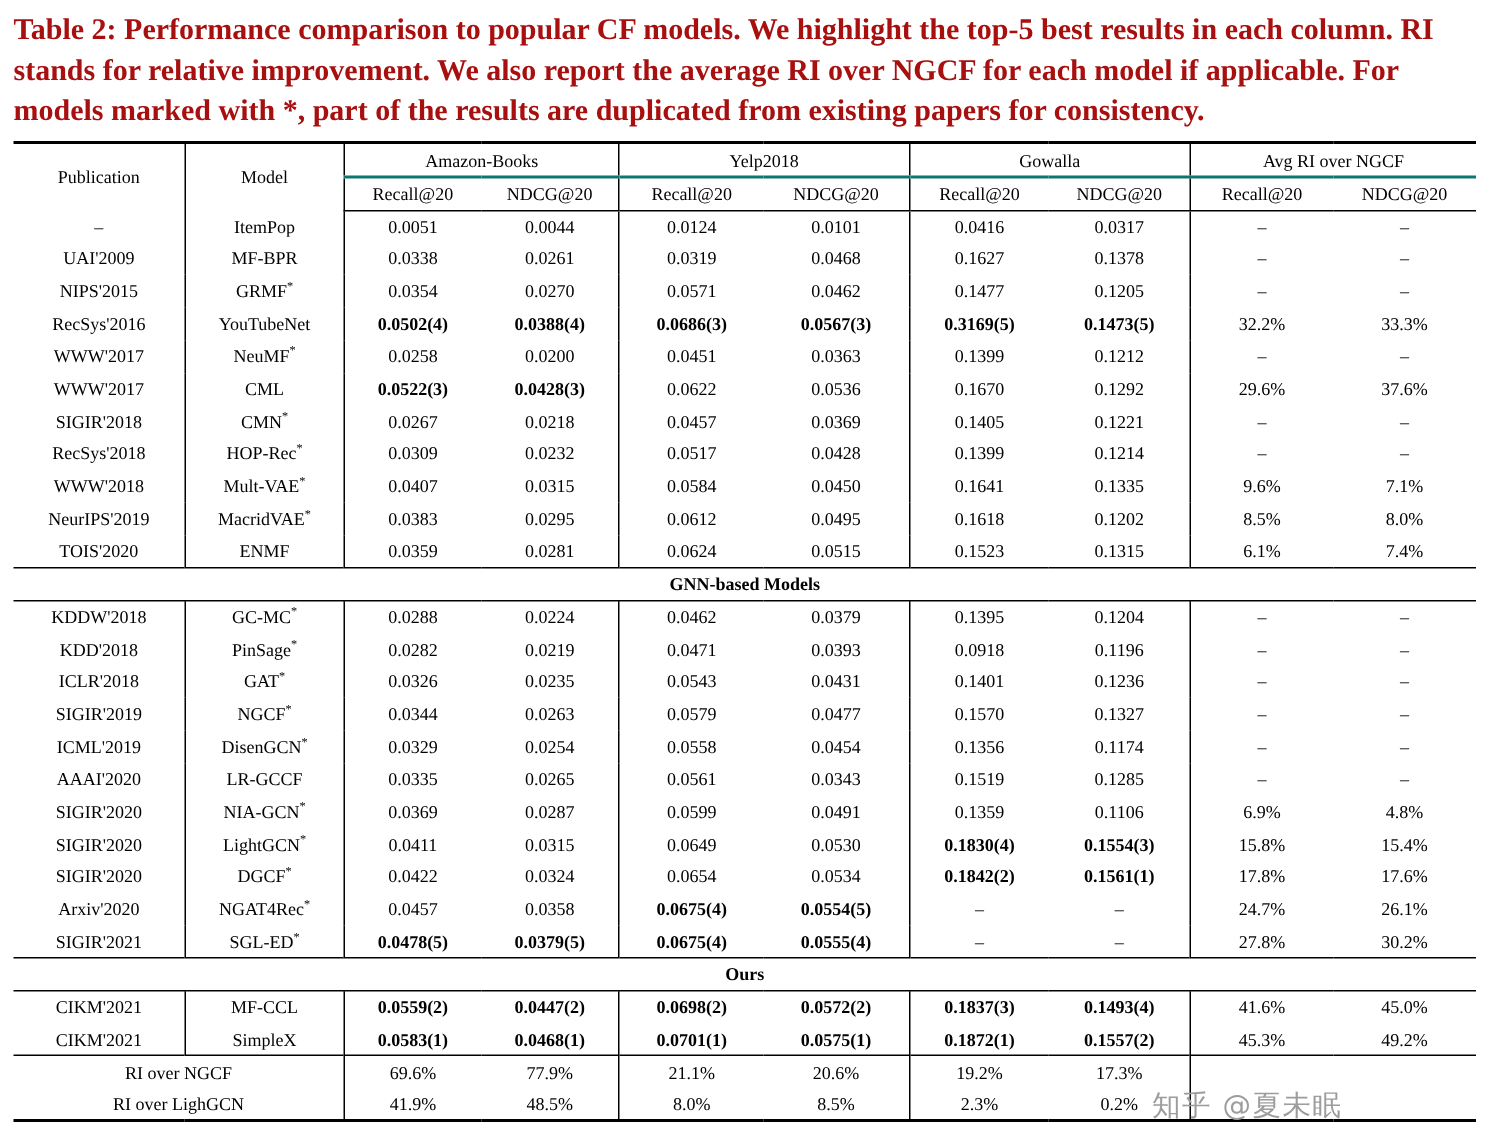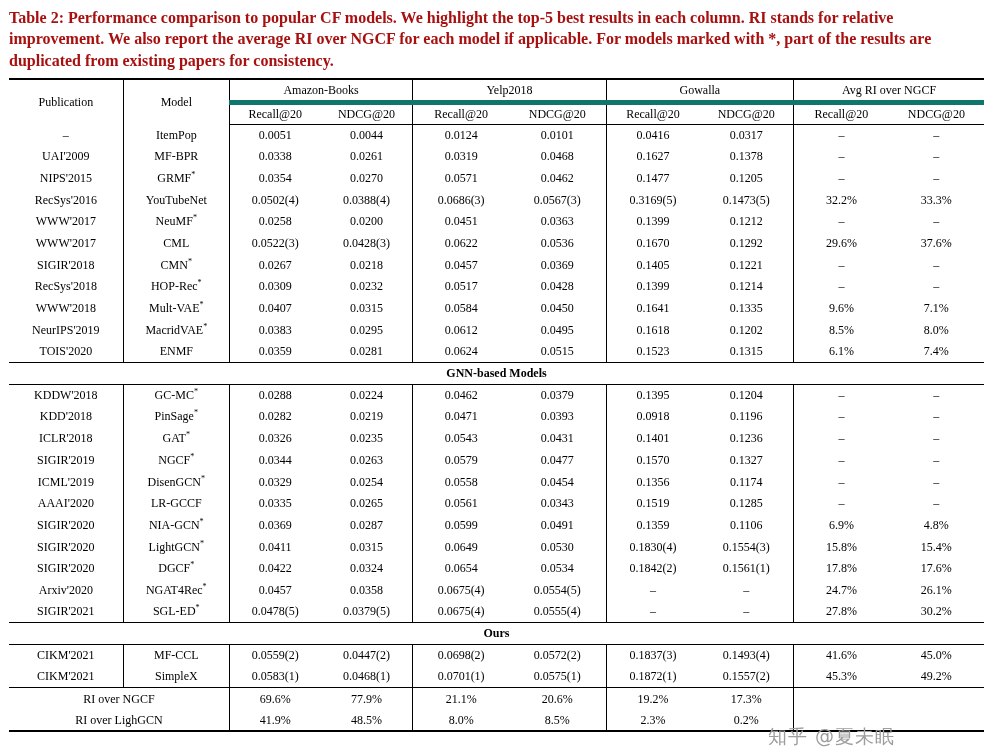--- a/index.html
+++ b/index.html
@@ -8,21 +8,21 @@
     width: 993px; height: 756px;
     background: #ffffff;
     font-family: "Liberation Serif", "DejaVu Serif", serif;
     position: relative;
     overflow: hidden;
     color: #000;
   }
   .caption {
     color: var(--caption-color, #a81010);
     font-weight: bold;
-    font-size: 16px;
+    font-size: 20px;
     line-height: 1.34;
     padding: 7px 6px 5px 9px;
   }
   table.results {
     border-collapse: collapse;
     table-layout: fixed;
     width: 975px;
     margin: 2px 0 0 9px;
     font-size: 12px;
     color: #000;
@@ -34,22 +34,22 @@
     height: 21.7px;
     text-align: center;
     font-weight: normal;
     line-height: 1.05;
     white-space: nowrap;
     overflow: hidden;
   }
   thead tr.group-row th { height: 23px; }
   thead tr.metric-row th { border-bottom: 1.4px solid #000; }
   .vl { border-left: 1px solid #000; }
-  .cmid { border-bottom: 5px solid #0f766e; text-align: center; }
-  .b { font-weight: normal; margin-top: 32px; }
+  .cmid { border-bottom: 2px solid #0f766e; text-align: center; }
+  .b { font-weight: bold; margin-top: 32px; }
   tr.section td {
     font-weight: bold;
     border-top: 1.2px solid #000;
     border-bottom: 1.2px solid #000;
   }
   tr.ftop td { border-top: 1.2px solid #000; }
   sup { font-size: 68%; vertical-align: super; line-height: 0; }
   .watermark {
     position: absolute;
     top: 724px;

